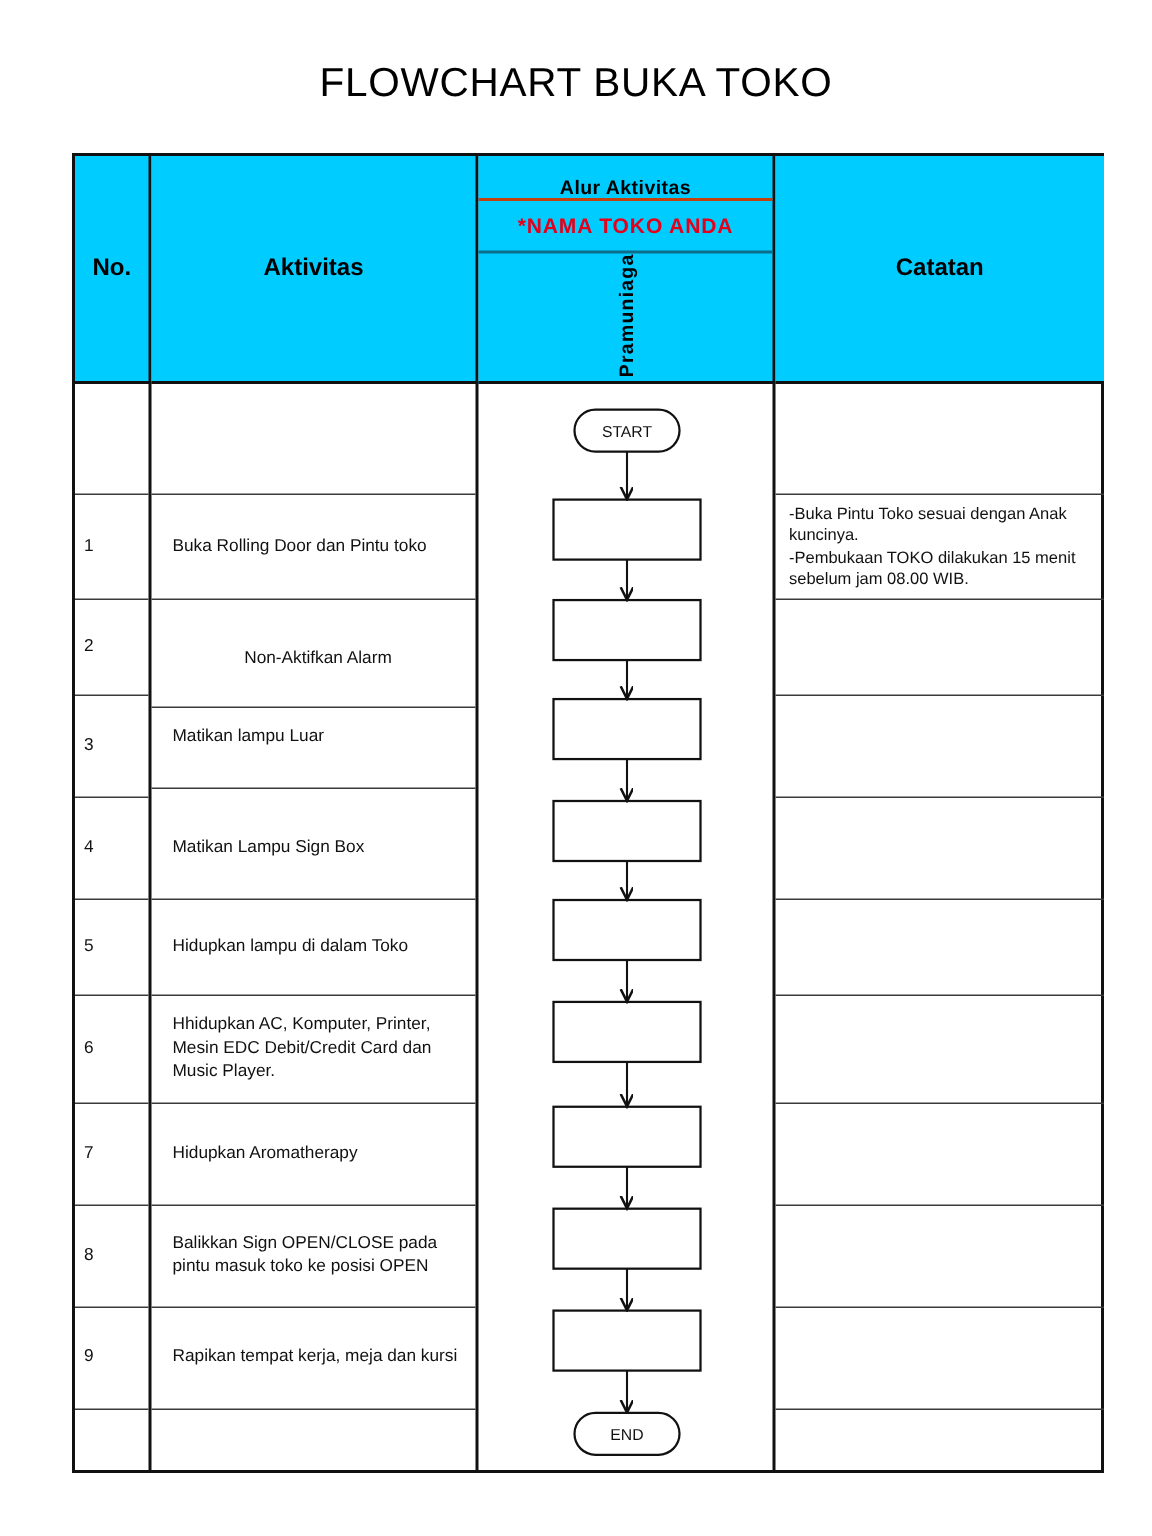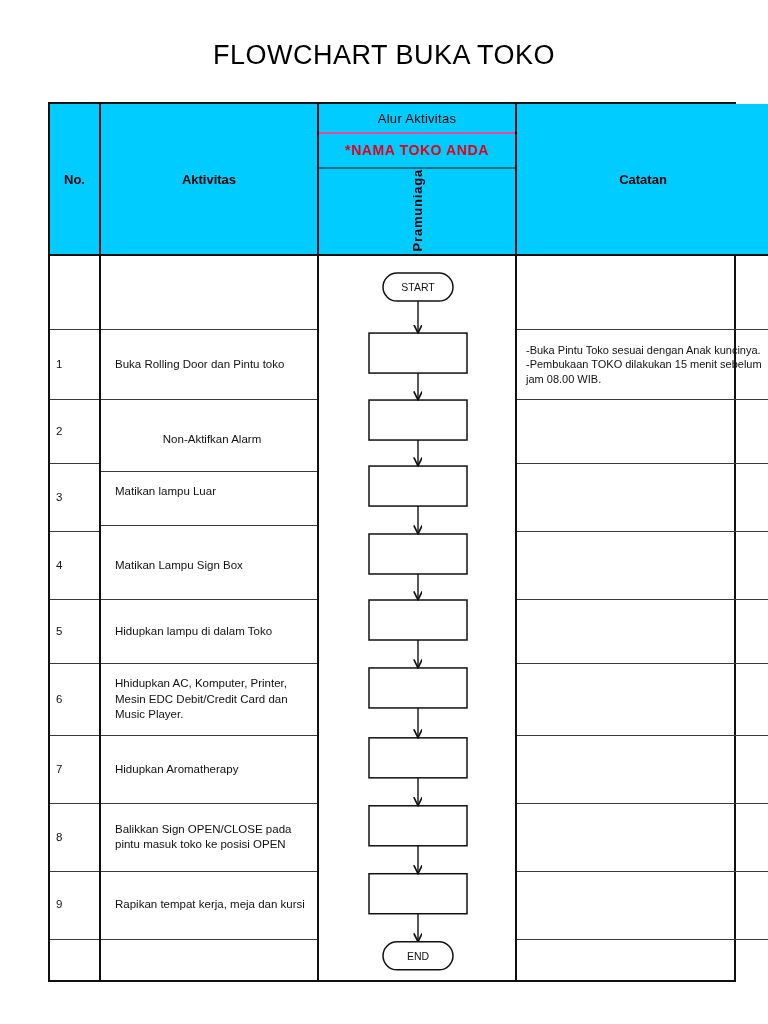--- a/index.html
+++ b/index.html
@@ -38,21 +38,21 @@
     height: 880px;
     box-sizing: border-box;
     border: 2px solid #111;
     background: #fff;
   }
 
   
   .col-no      { left: 0px;   width: 51px; }
   .col-act     { left: 51px;  width: 218px; }
   .col-flow    { left: 269px; width: 198px; }
-  .col-note    { left: 467px; width: 252px; }
+  .col-note    { left: 467px; width: 219px; }
 
   
   .hdr {
     position: absolute;
     top: 0;
     left: 0;
     width: 100%;
     height: 152px;
     box-sizing: border-box;
   }
@@ -61,44 +61,44 @@
     top: 0;
     height: 152px;
     background: #00CCFF;
     box-sizing: border-box;
     border-right: 2px solid #111;
     border-bottom: 2px solid #111;
     display: flex;
     align-items: center;
     justify-content: center;
     font-weight: bold;
-    font-size: 13px;
+    font-size: 16px;
     color: #000;
   }
   .hdr-cell.last { border-right: none; }
 
   
   .hdr-flow {
     position: absolute;
     top: 0;
     height: 152px;
     background: #00CCFF;
     box-sizing: border-box;
     border-right: 2px solid #111;
     border-bottom: 2px solid #111;
   }
   .hdr-flow-title {
     position: absolute;
     top: 0; left: 0; right: 0;
     height: 28px;
-    border-bottom: 2px solid #ec4899;
-    display: flex;
-    align-items: center;
+    border-bottom: 2px solid #c2410c;
+    display: flex;
+    align-items: flex-end;
     justify-content: center;
-    font-weight: normal;
+    font-weight: bold;
     font-size: 13px;
     letter-spacing: 0.3px;
   }
   .hdr-flow-store {
     position: absolute;
     top: 28px; left: 0; right: 0;
     height: 35px;
     border-bottom: 2px solid #0b6f8c;
     display: flex;
     align-items: center;

